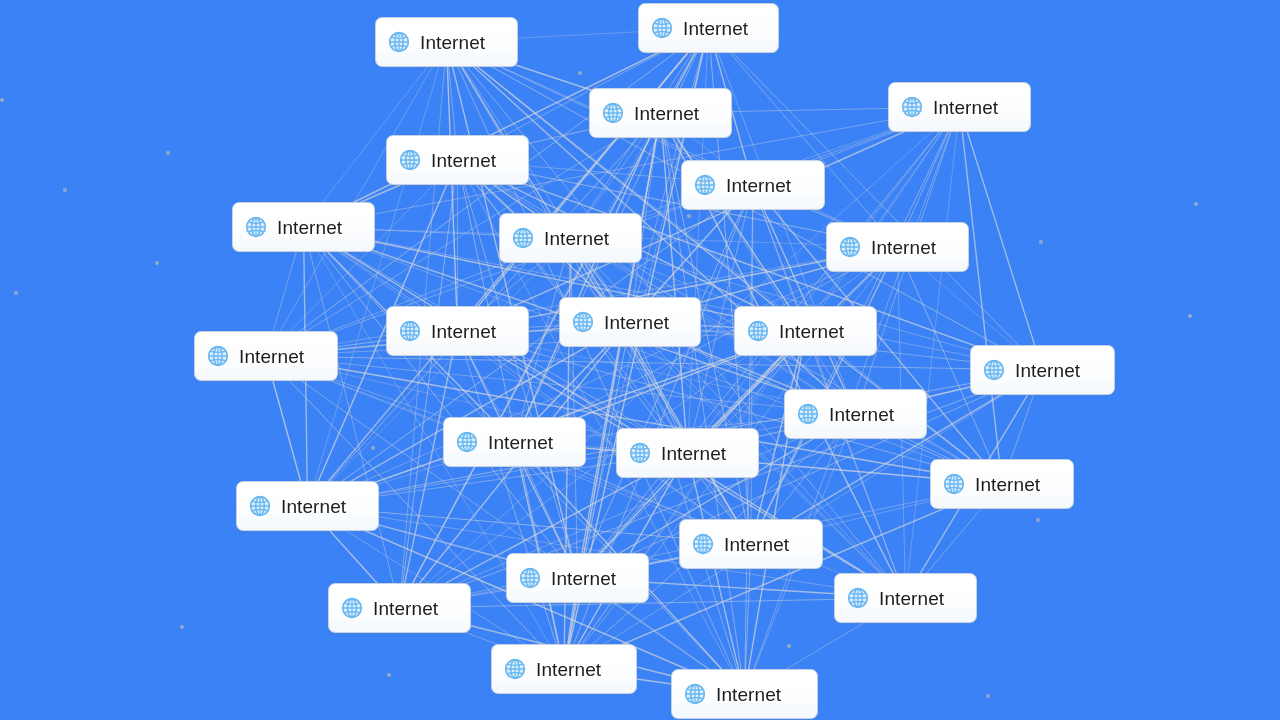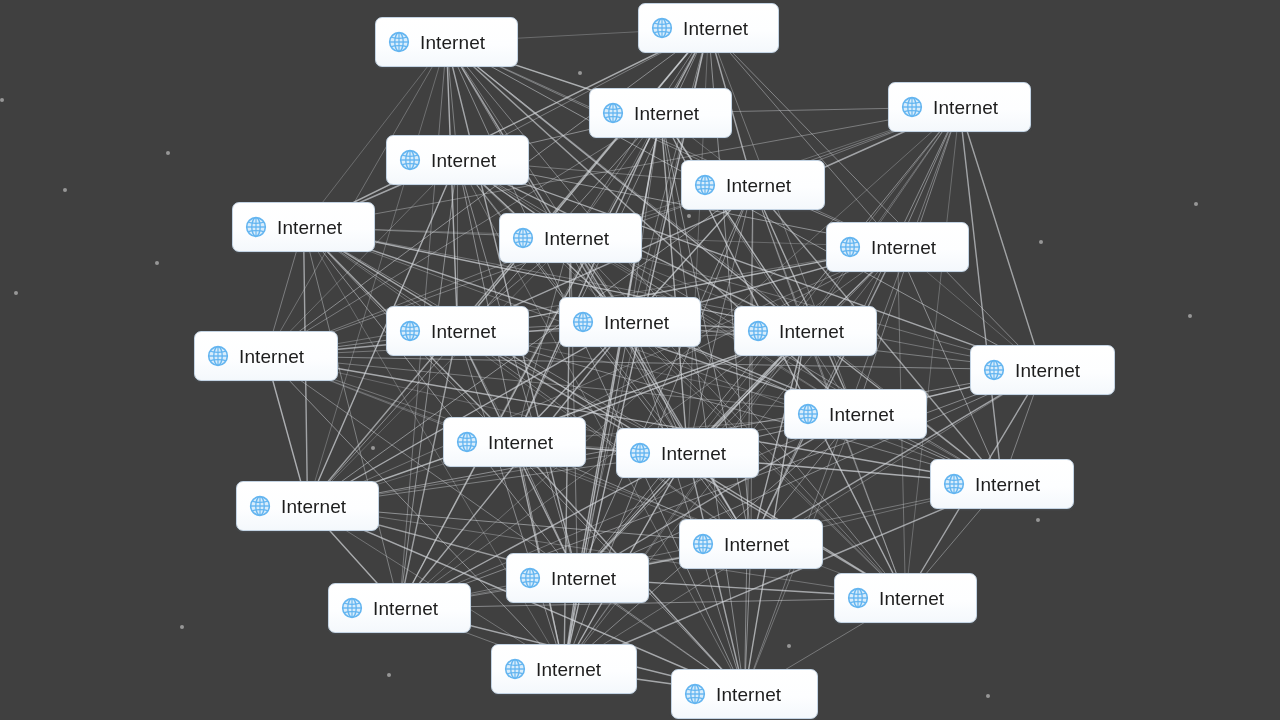--- a/index.html
+++ b/index.html
@@ -8,21 +8,21 @@
     padding: 0;
     background: #ffffff;
   }
   body {
     font-family: "Liberation Sans", sans-serif;
   }
   #canvas {
     position: relative;
     width: 1280px;
     height: 720px;
-    background: #404040;
+    background: #3b82f6;
     overflow: hidden;
   }
   #edge-layer {
     position: absolute;
     left: 0;
     top: 0;
     width: 1280px;
     height: 720px;
     pointer-events: none;
   }

